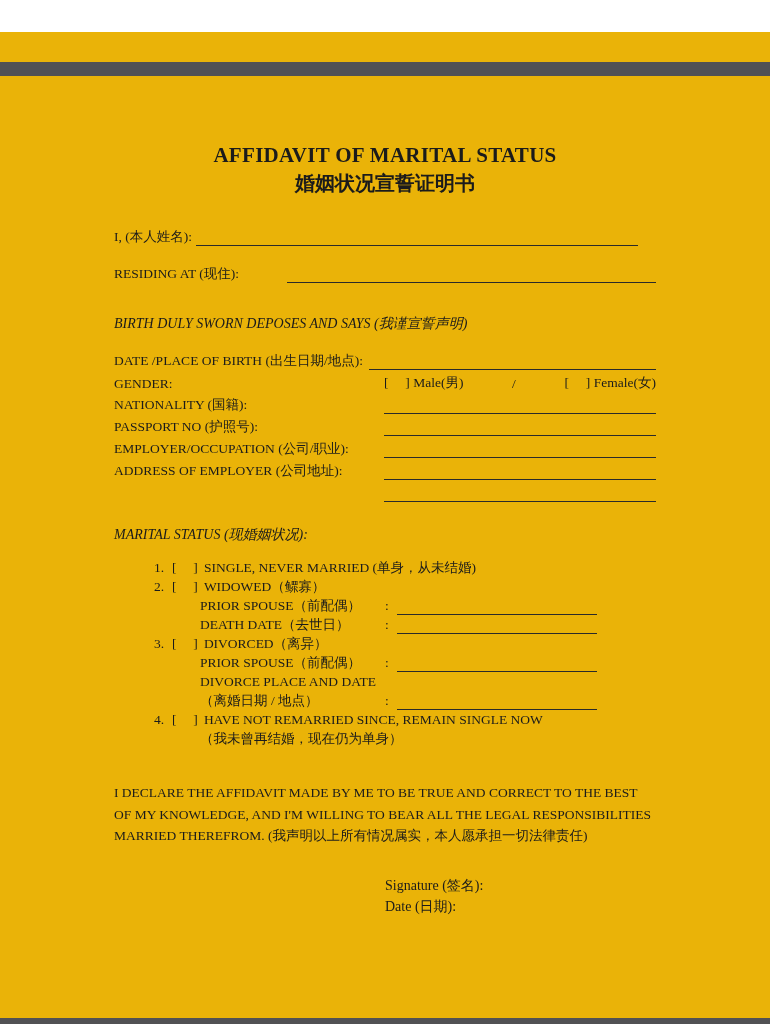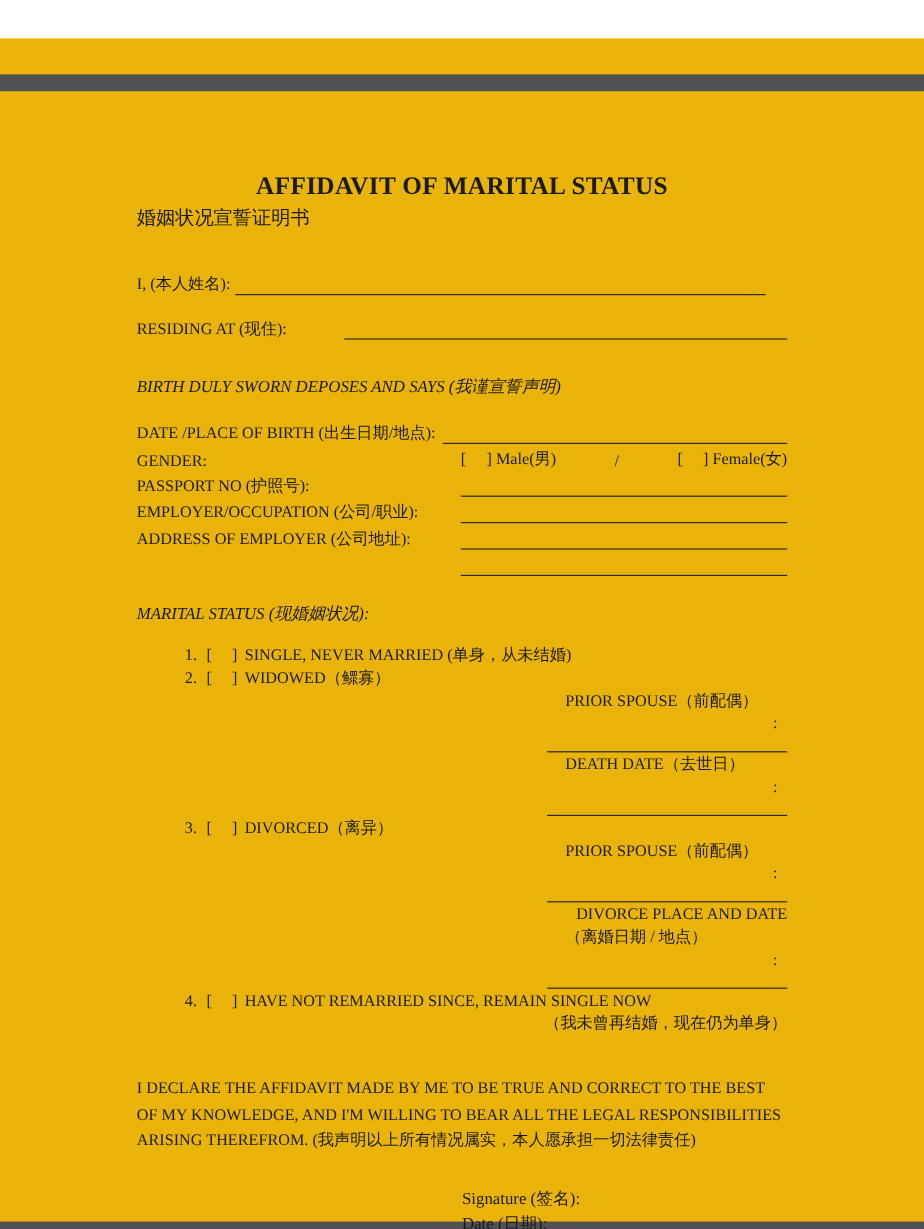--- a/index.html
+++ b/index.html
@@ -16,21 +16,21 @@
   .edge-bar {
     position:absolute; left:0; width:770px; height:14px;
     background:#515154;
   }
   .edge-bar.top { top:30px; }
   .edge-bar.bottom { top:986px; }
 
   .content { position:absolute; left:114px; top:110px; width:542px; }
 
   .title { font-size:21px; font-weight:bold; text-align:center; letter-spacing:0.3px; line-height:26px; }
-  .subtitle { font-size:16px; font-weight:normal; text-align:left; line-height:26px; margin-top:2px; }
+  .subtitle { font-size:20px; font-weight:bold; text-align:center; line-height:26px; margin-top:2px; }
 
   .row { display:flex; align-items:flex-end; }
   .blank {
     border-bottom:1px solid #2a2a2a;
     height:15px;
     flex:1;
   }
 
   .name-row { margin-top:28px; height:22px; }
   .name-row .blank { margin-left:4px; margin-right:18px; }
@@ -44,21 +44,21 @@
   .flabel { flex:none; width:270px; }
   .checkbox { white-space:pre; }
   .gender-opts { flex:1; display:flex; justify-content:space-between; align-items:flex-end; }
 
   .marital-heading { margin-top:24px; font-style:italic; font-size:14px; line-height:18px; }
 
   .mlist { margin-top:14px; margin-left:40px; }
   .mrow { display:flex; align-items:flex-end; line-height:19px; }
   .mnum { flex:none; width:18px; }
   .mrow .checkbox { margin-right:6px; }
-  .sub { margin-left:46px;flex-direction:column; }
+  .sub { margin-left:46px; }
   .sub-label { flex:none; width:185px; }
   .sub .colon { flex:none; margin-right:8px; }
   .sub .blank { flex:none; width:200px; height:14px; }
 
   .declaration { margin-top:34px; line-height:21.5px; }
 
   .sig-block { margin-top:28px; margin-left:271px; font-size:14px; line-height:21px; }
 </style>
 </head>
 <body>
@@ -100,20 +100,24 @@
             <span>Male(男)</span>
           </span>
           <span>/</span>
           <span>
             <span class="checkbox">[     ]</span>
             <span>Female(女)</span>
           </span>
         </span>
       </div>
 
+      <div class="frow">
+        <span class="flabel">NATIONALITY (国籍):</span>
+        <span class="blank"></span>
+      </div>
 
       <div class="frow">
         <span class="flabel">PASSPORT NO (护照号):</span>
         <span class="blank"></span>
       </div>
 
       <div class="frow">
         <span class="flabel">EMPLOYER/OCCUPATION (公司/职业):</span>
         <span class="blank"></span>
       </div>
@@ -185,21 +189,21 @@
         <span class="checkbox">[     ]</span>
         <span>HAVE NOT REMARRIED SINCE, REMAIN SINGLE NOW</span>
       </div>
 
       <div class="mrow sub">
         <span>（我未曾再结婚，现在仍为单身）</span>
       </div>
 
     </div>
 
-    <div class="declaration">I DECLARE THE AFFIDAVIT MADE BY ME TO BE TRUE AND CORRECT TO THE BEST OF MY KNOWLEDGE, AND I'M WILLING TO BEAR ALL THE LEGAL RESPONSIBILITIES ARISING THEREFROM. (我声明以上所有情况属实，本人愿承担一切法律责任)</div>
+    <div class="declaration">I DECLARE THE AFFIDAVIT MADE BY ME TO BE TRUE AND CORRECT TO THE BEST OF MY KNOWLEDGE, AND I'M WILLING TO BEAR ALL THE LEGAL RESPONSIBILITIES MARRIED THEREFROM. (我声明以上所有情况属实，本人愿承担一切法律责任)</div>
 
     <div class="sig-block">
       <div>Signature (签名):</div>
       <div>Date (日期):</div>
     </div>
 
   </div>
 </div>
 
 </body></html>

